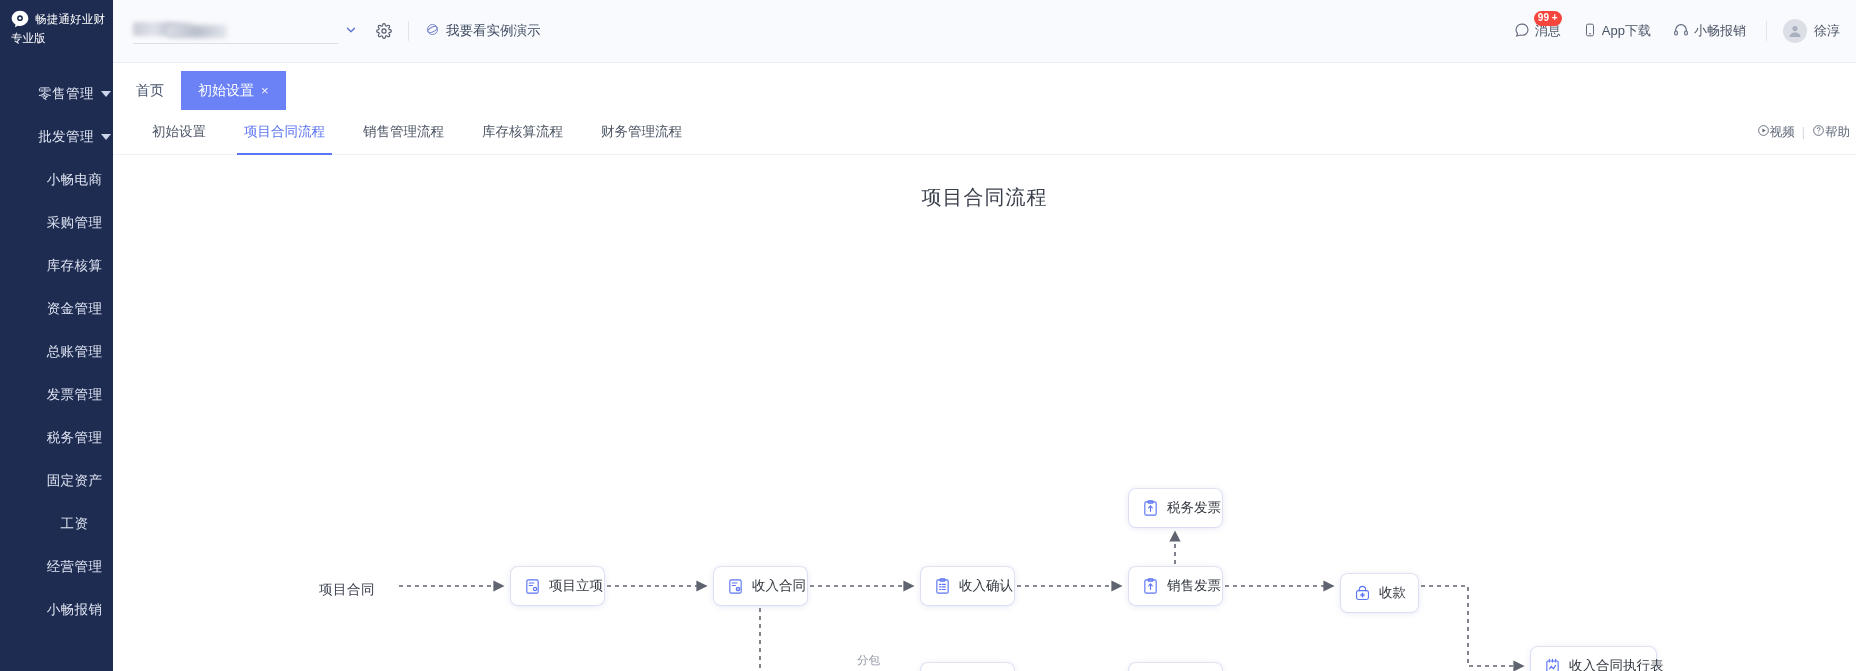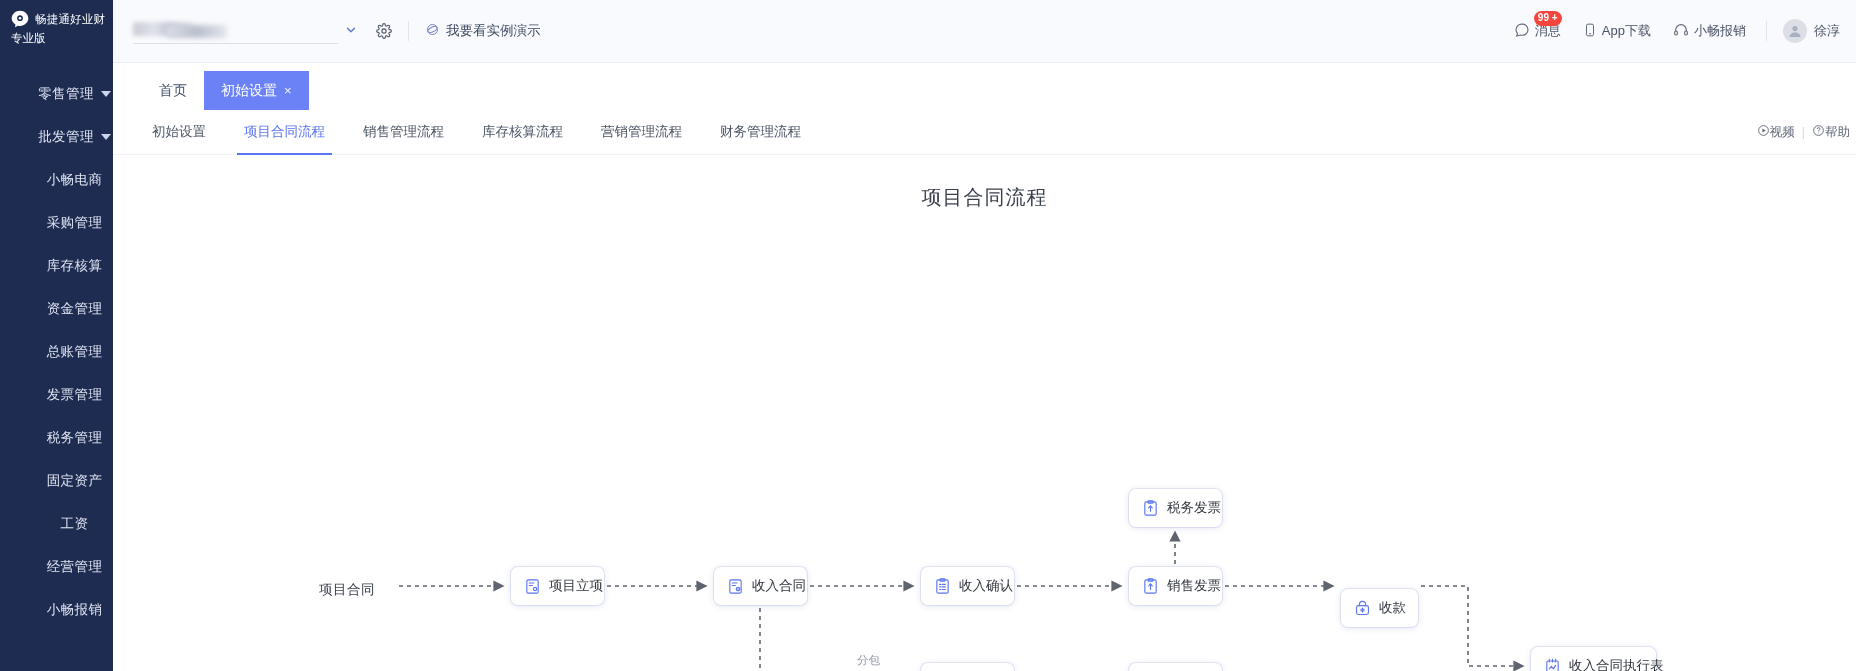--- a/index.html
+++ b/index.html
@@ -68,21 +68,21 @@
     font-weight:700; white-space:nowrap;
   }
   .avatar-sep { width:1px; height:20px; background:#e2e5ec; margin-left:20px; }
   .avatar {
     width:24px;height:24px;border-radius:50%;background:#dcdfe6;margin-left:16px;
     display:flex;align-items:center;justify-content:center;
   }
   .uname { margin-left:7px; color:#4a5366; font-size:13px; white-space:nowrap; }
 
   
-  .tabstrip { height:47px; background:#fff; display:flex; align-items:flex-end; padding-left:29px; }
+  .tabstrip { height:47px; background:#fff; display:flex; align-items:flex-end; padding-left:6px; }
   .tab {
     height:39px; display:flex; align-items:center; gap:7px; padding:0 17px;
     font-size:14px; color:#45526b; cursor:pointer;
   }
   .tab.active { background:#6b82f6; color:#fff; }
   .tab .x { font-size:13px; opacity:.9; }
 
   
   .content { flex:1; background:#fff; margin:0; position:relative; overflow:hidden; }
   .subtabs {
@@ -268,23 +268,20 @@
             <span>初始设置</span>
           </div>
           <div class="subtab active">
             <span>项目合同流程</span>
           </div>
           <div class="subtab">
             <span>销售管理流程</span>
           </div>
           <div class="subtab">
             <span>库存核算流程</span>
-          </div>
-          <div class="subtab">
-            <span>营销管理流程</span>
           </div>
           <div class="subtab">
             <span>财务管理流程</span>
           </div>
         <div class="subtabs-right">
           <span class="sr-item">
             <span>
               <svg width="13" height="13" viewBox="0 0 24 24" fill="none" stroke="#5e6676" stroke-width="1.7">
                 <circle cx="12" cy="12" r="9"></circle>
                   <polygon points="10,8.2 16,12 10,15.8" fill="#5e6676" stroke="none"></polygon>
@@ -401,21 +398,21 @@
               <span class="ico">
                 <svg width="17" height="17" viewBox="0 0 24 24" fill="none" stroke="#5b74f3" stroke-width="1.6" stroke-linecap="round" stroke-linejoin="round">
                   <rect x="4" y="2.6" width="16" height="18.8" rx="2"></rect>
                   <rect x="8.6" y="1.2" width="6.8" height="3.2" rx="1"></rect>
                   <line x1="12" y1="16" x2="12" y2="8.6"></line>
                   <polyline points="9.4,11 12,8.4 14.6,11"></polyline>
                 </svg>
               </span>
               <span>销售发票</span>
             </div>
-            <div class="node" style="left:1228px;top:434px;width:77px">
+            <div class="node" style="left:1228px;top:419px;width:77px">
               <span class="ico">
                 <svg width="17" height="17" viewBox="0 0 24 24" fill="none" stroke="#5b74f3" stroke-width="1.6" stroke-linecap="round" stroke-linejoin="round">
                   <rect x="3.6" y="8" width="16.8" height="12.4" rx="2.6"></rect>
                   <path d="M7.6 8V6.4a4.4 4.4 0 0 1 8.8 0V8"></path>
                   <line x1="12" y1="11.4" x2="12" y2="17"></line>
                   <line x1="9.6" y1="13" x2="14.4" y2="13"></line>
                   <line x1="9.6" y1="15.2" x2="14.4" y2="15.2"></line>
                 </svg>
               </span>
               <span>收款</span>

